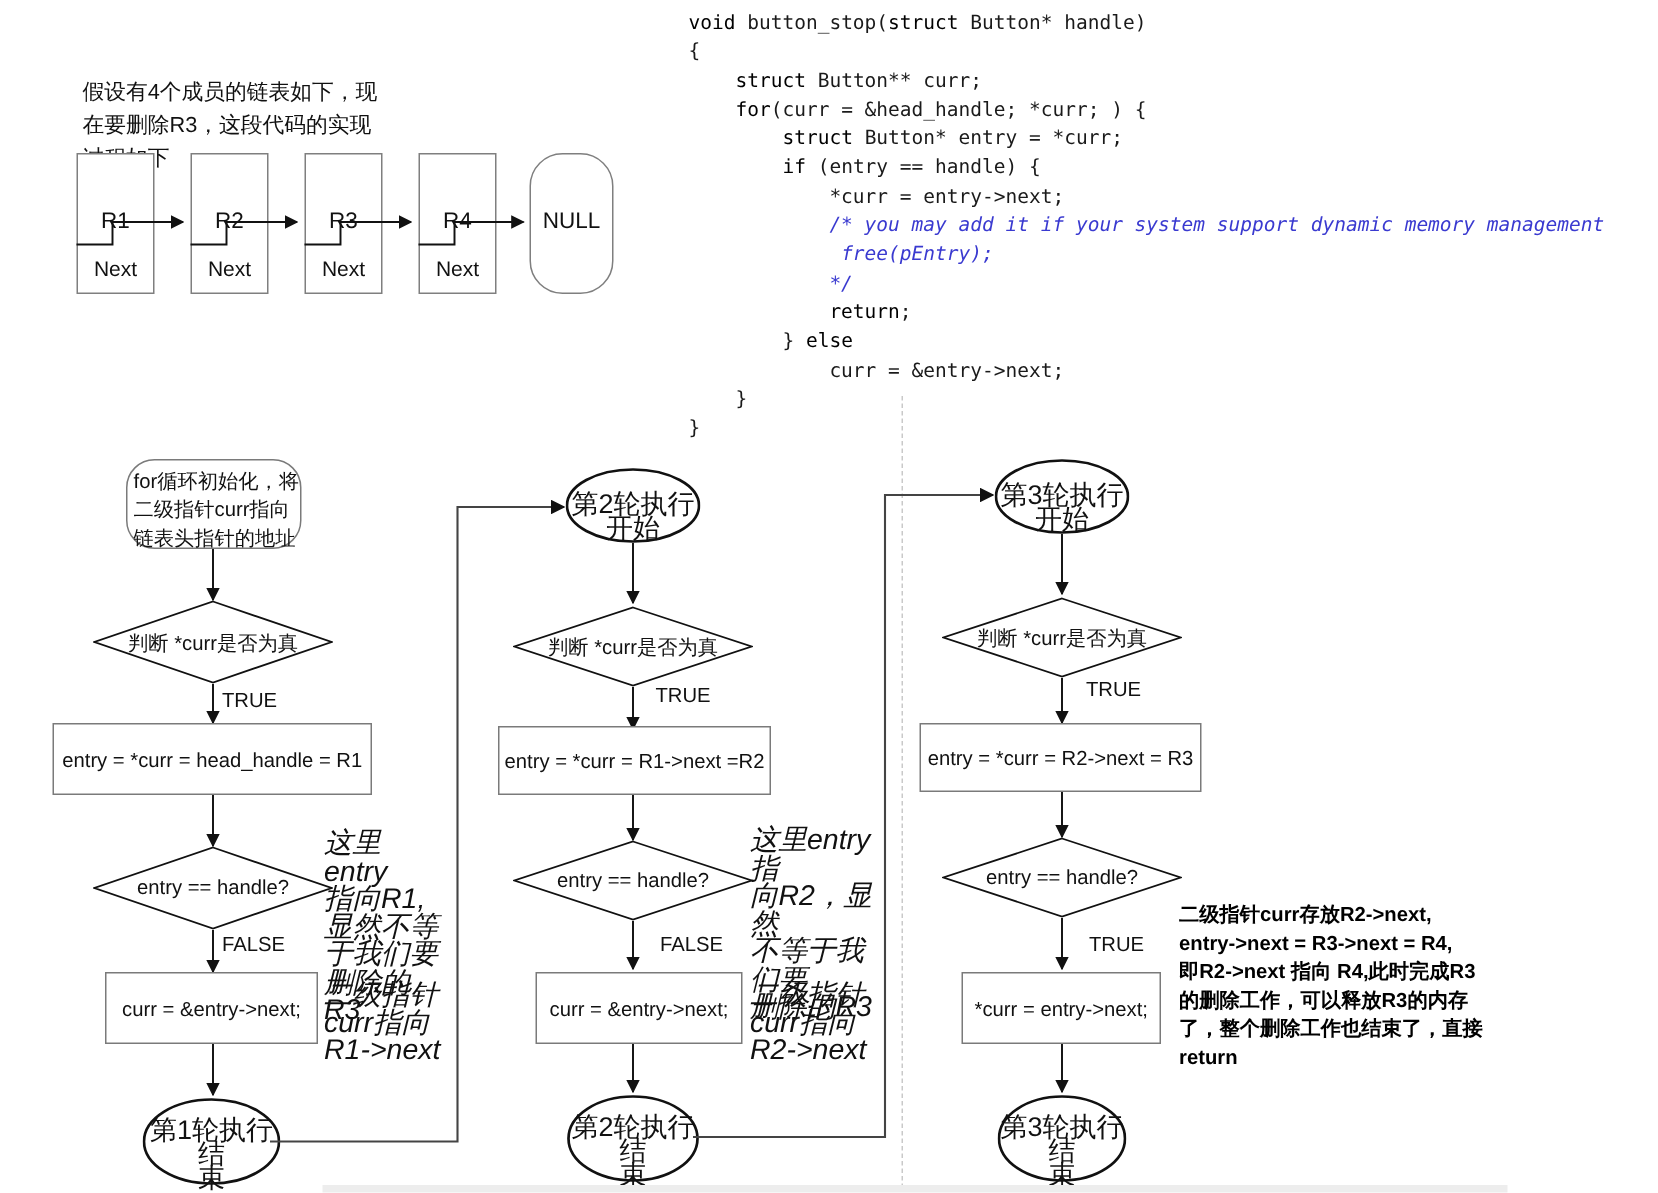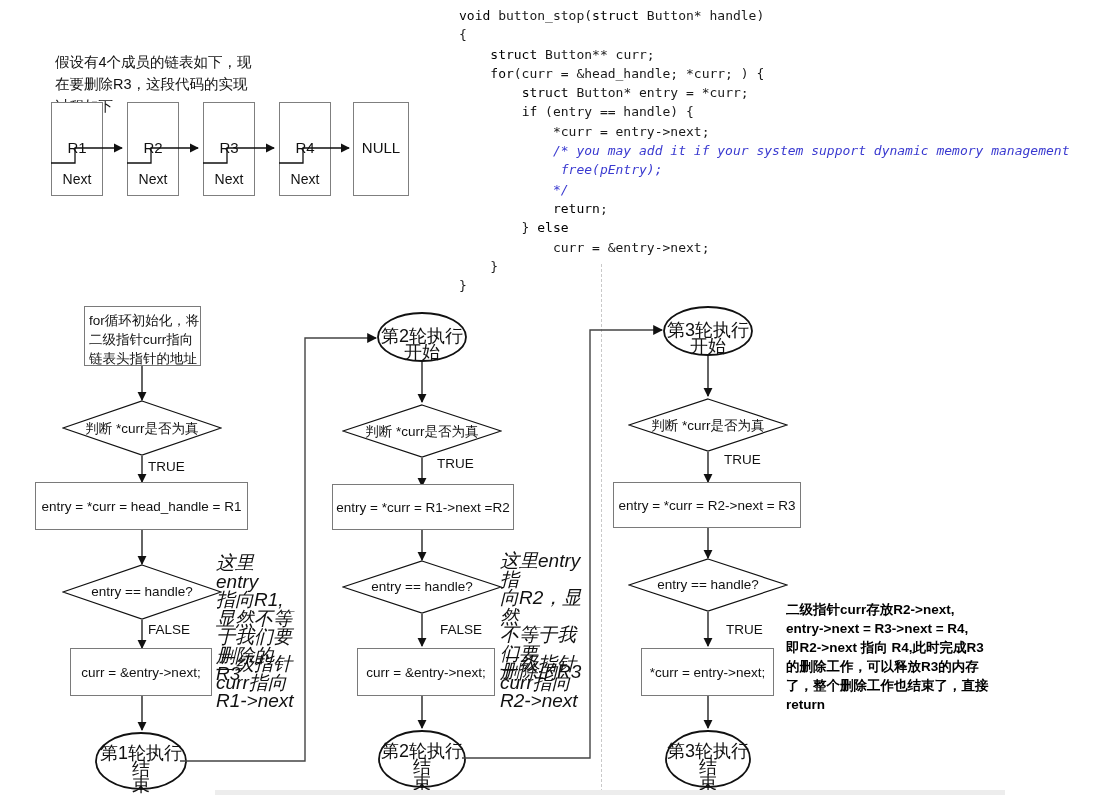--- a/index.html
+++ b/index.html
@@ -27,21 +27,21 @@
     top:102px;height:94px;width:52px;
   }
   .node .nlabel{
     position:absolute;left:0;right:0;top:36px;text-align:center;
     font-size:15px;color:#111;
   }
   .node .nnext{
     position:absolute;left:0;right:0;bottom:8px;text-align:center;
     font-size:14px;color:#111;
   }
-  .node.wide{width:56px;}
+  .node.wide{width:56px;border-radius:22px;}
 
   
   .code{
     left:459px;top:6px;width:646px;
     font-family:"DejaVu Sans Mono","Liberation Mono",monospace;
     font-size:13px;line-height:19.3px;color:#1a1a1a;
     white-space:pre;
   }
   .code b{font-weight:400;color:#000;}
   .code i{font-style:italic;color:#3a3ad0;font-weight:500;}
@@ -154,21 +154,21 @@
   <div class="edge" style="left:0;top:0;width:0;height:0;">
     <svg width="0" height="0">
       <defs>
         <marker id="arw" viewBox="0 0 10 10" refX="9" refY="5" markerWidth="7" markerHeight="7" orient="auto-start-reverse">
           <path d="M 0 0 L 10 5 L 0 10 z" fill="#111"></path>
         </marker>
       </defs>
     </svg>
   </div>
 
-  <div class="abs fbox multi" style="left:84px;top:306px;width:117px;height:60px;">for循环初始化，将
+  <div class="abs fbox multi" style="left:84px;top:306px;width:117px;height:60px;border-radius:19px;">for循环初始化，将
 二级指针curr指向
 链表头指针的地址</div>
 
   <div class="edge" style="left:136px;top:366px;">
     <svg width="14" height="36">
         <path d="M 6 0 L 6 34" stroke="#111" stroke-width="1.3" fill="none" marker-end="url(#arw)"></path>
       </svg>
   </div>
 
   <div class="diamond abs" style="left:62px;top:400px;">

